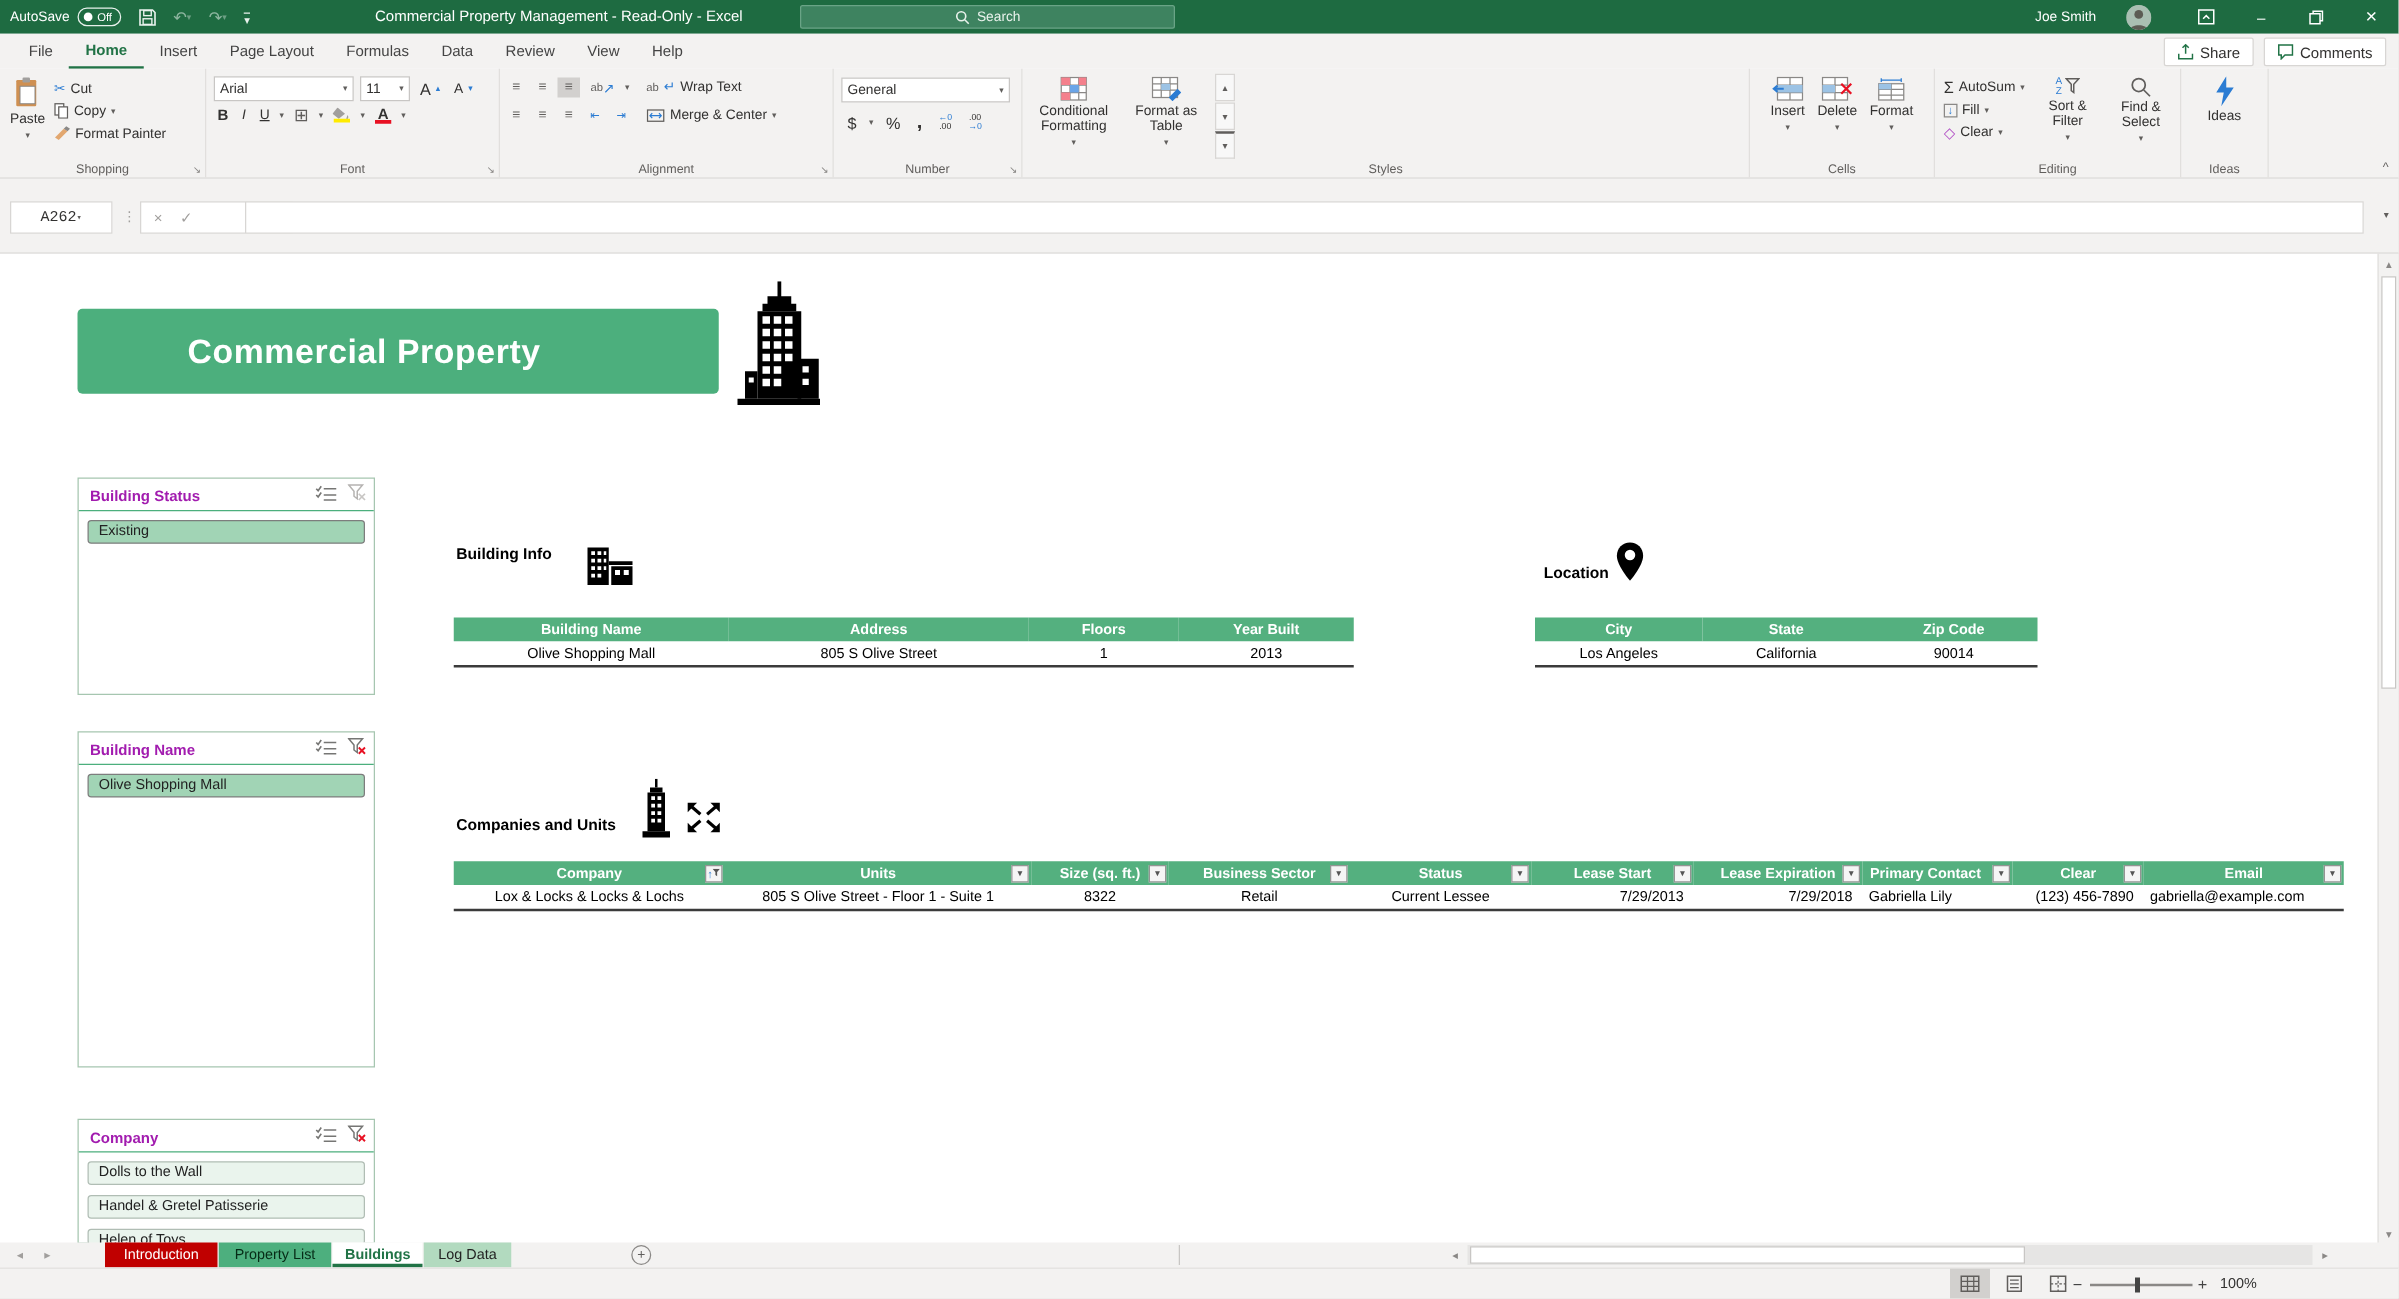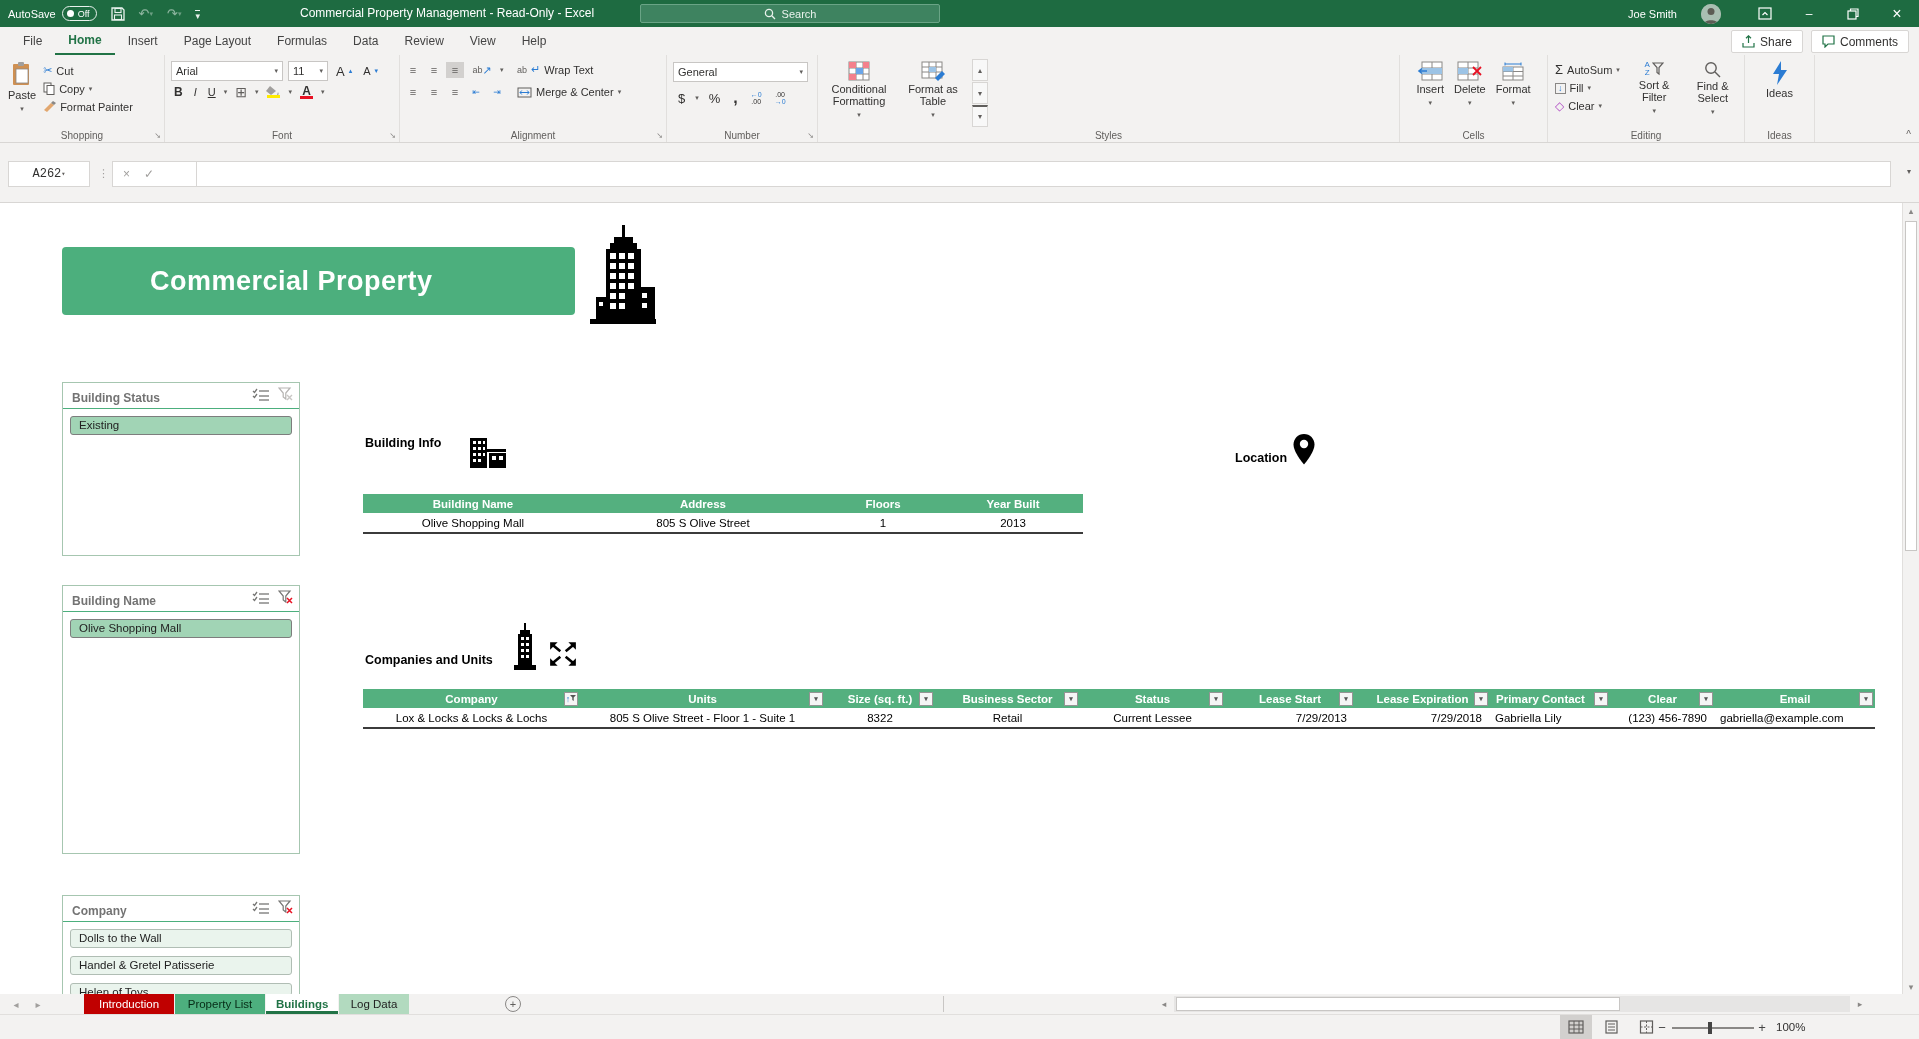--- a/index.html
+++ b/index.html
@@ -88,21 +88,21 @@
 
   
   .sheet { position:absolute; left:0; top:203px; right:17px; bottom:44px; background:#fff; overflow:hidden; }
 
   .banner { position:absolute; left:62px; top:44px; width:513px; height:68px; background:#4caf7d; border-radius:4px; }
   .banner div { padding-left:88px; line-height:68px; font-size:27px; font-weight:bold; color:#fff; letter-spacing:.5px; }
   .bigbuilding { position:absolute; left:578px; top:22px; }
 
   .slicer { position:absolute; left:62px; width:238px; background:#fff; border:1px solid #a6c6b0; }
   .sl-head { position:relative; height:26px; padding:5px 6px 0 9px; border-bottom:1px solid #4caf7d; }
-  .sl-title { font-size:12px; font-weight:bold; color:#737373; }
+  .sl-title { font-size:12px; font-weight:bold; color:#a21caf; }
   .sl-icons { position:absolute; right:6px; top:4px; display:flex; gap:8px; align-items:center; }
   .sl-items { padding:7px 7px 0 7px; }
   .sl-item { height:19px; line-height:17px; padding-left:8px; font-size:11.5px; border-radius:3px;
     margin-bottom:8px; border:1px solid #b0bdb4; background:#eaf4ed; color:#222; }
   .sl-item.sel { background:#a1d4b5; border-color:#7d7d7d; }
   .sl-item.clip { height:13px; overflow:hidden; margin-bottom:0; }
 
   .seclabel { position:absolute; font-size:12.5px; font-weight:bold; color:#000; }
 
   .xtable { position:absolute; }
@@ -684,20 +684,32 @@
         <div class="xc" style="width:120px">1</div>
         <div class="xc" style="width:140px">2013</div>
       </div>
     </div>
 
     <div class="seclabel" style="left:1235px;top:248px">Location</div>
     <svg class="abs" style="left:1292px;top:230px" width="24" height="33" viewBox="0 0 24 33">
       <path d="M12 1 C6 1 1.5 5.7 1.5 11.5 c0 8 10.5 20 10.5 20 s10.5 -12 10.5 -20 C22.5 5.7 18 1 12 1 z" fill="#000"></path>
       <circle cx="12" cy="11" r="4.2" fill="#fff"></circle>
     </svg>
+    <div class="xtable" style="left:1228px;top:291px">
+      <div class="xhead">
+        <div class="xh" style="width:134px">City</div>
+        <div class="xh" style="width:134px">State</div>
+        <div class="xh" style="width:134px">Zip Code</div>
+      </div>
+      <div class="xrow">
+        <div class="xc" style="width:134px">Los Angeles</div>
+        <div class="xc" style="width:134px">California</div>
+        <div class="xc" style="width:134px">90014</div>
+      </div>
+    </div>
 
     <div class="seclabel" style="left:365px;top:450px">Companies and Units</div>
     <svg class="abs" style="left:511px;top:420px" width="28" height="48" viewBox="0 0 28 48">
       <rect x="13" y="0" width="2" height="7" fill="#000"></rect>
       <rect x="9" y="7" width="10" height="4" fill="#000"></rect>
       <rect x="7" y="11" width="14" height="31" fill="#000"></rect>
       <g fill="#fff">
           <rect x="10" y="14" width="3" height="3"></rect>
           <rect x="15" y="14" width="3" height="3"></rect>
       <rect x="10" y="20" width="3" height="3"></rect>

